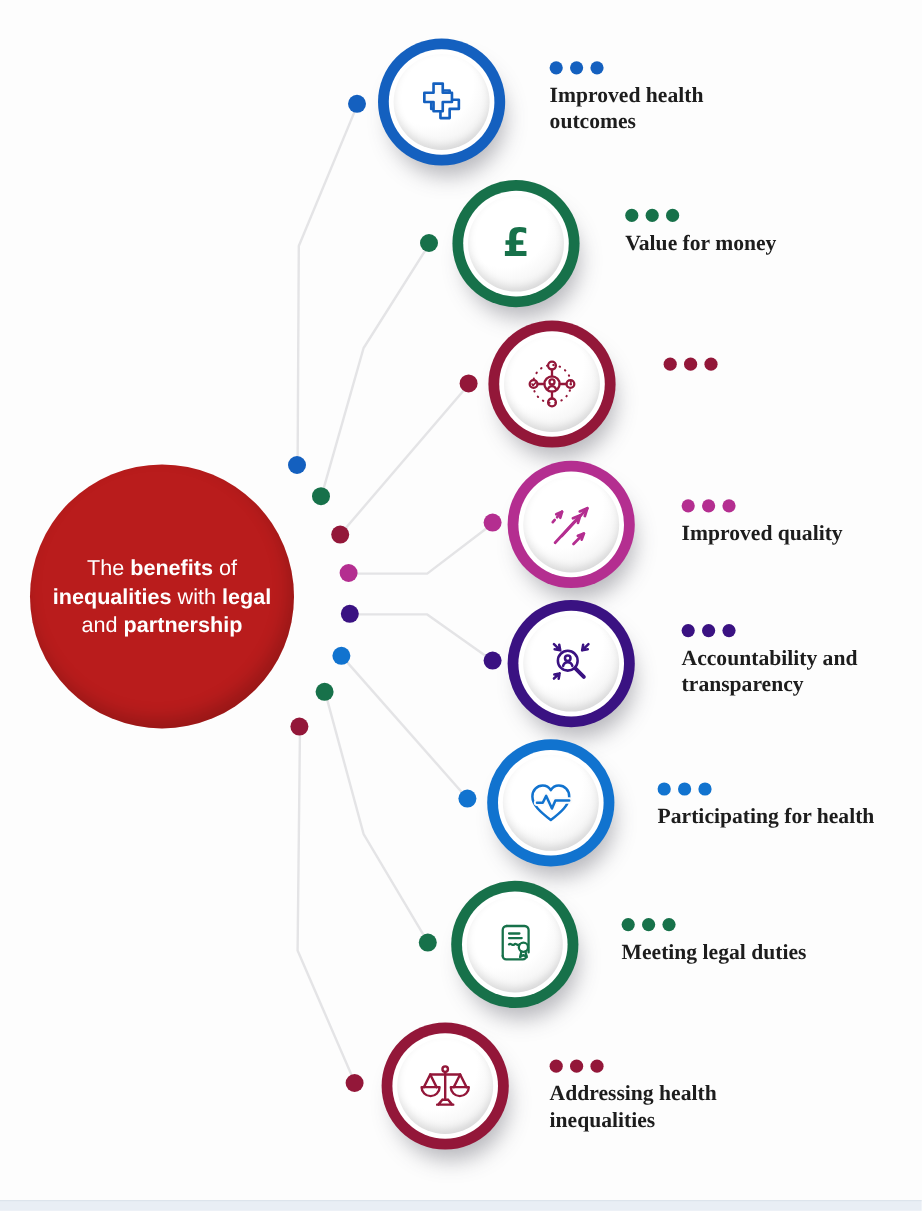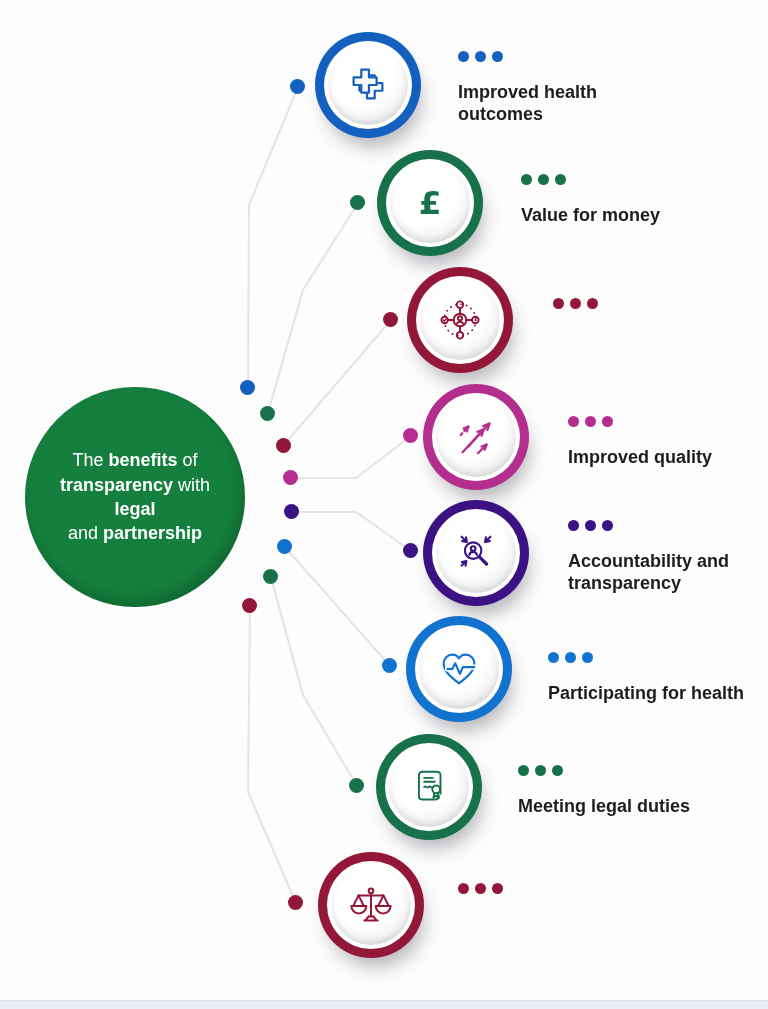--- a/index.html
+++ b/index.html
@@ -19,21 +19,21 @@
   .center-circle b{font-weight:bold;}
   .dot-lg{position:absolute;width:15px;height:15px;border-radius:50%;background:currentColor;z-index:4;}
   .badge{position:absolute;width:106px;height:106px;border-radius:50%;z-index:3;
     box-shadow:5px 14px 18px -5px rgba(70,70,85,.38);}
   .badge-white{position:absolute;inset:9px;background:#ffffff;border-radius:50%;}
   .badge-pillow{position:absolute;inset:13px;border-radius:50%;
     background:radial-gradient(circle at 38% 30%, #ffffff 48%, #f5f5f5 70%, #e4e4e6 92%, #d8d8da 100%);
     box-shadow:inset 0 -4px 7px rgba(0,0,0,.10);
     display:flex;align-items:center;justify-content:center;}
   .badge-pillow svg{display:block;}
-  .label-block{position:absolute;z-index:4;display:flex;flex-direction:column;gap:20px;}
+  .label-block{position:absolute;z-index:4;display:flex;flex-direction:column;gap:7px;font-family:Liberation Serif, serif;}
   .mini-dots{display:flex;gap:6px;}
   .mini-dots span{width:11px;height:11px;border-radius:50%;background:currentColor;display:block;}
   .label-text{font-weight:bold;font-size:18px;line-height:1.22;color:#1d1d1d;}
   .nowrap{white-space:nowrap;}
   .footer-strip{position:absolute;left:0;bottom:0;width:768px;height:8px;z-index:5;border-top:1px solid #dde4ec;}
 </style>
 </head>
 <body>
 
 <svg class="lines-layer" width="768" height="1009">
@@ -42,24 +42,24 @@
     <polyline points="358,203 303,290 268,413"></polyline>
     <polyline points="391,320 283,446"></polyline>
     <polyline points="411,436 356,478 291,478"></polyline>
     <polyline points="411,551 356,512 292,512"></polyline>
     <polyline points="390,666 285,547"></polyline>
     <polyline points="357,786 303,695 271,577"></polyline>
     <polyline points="296,903 248,792 250,606"></polyline>
   </g>
 </svg>
 
-<div class="center-circle" style="background-color: #15803d;">
+<div class="center-circle" style="background-color: #b91c1c;">
   <div class="txt">
     <span>The </span><b>benefits</b><span> of</span><br>
-    <b>transparency</b><span> with </span><b>legal</b><br>
+    <b>inequalities</b><span> with </span><b>legal</b><br>
     <span>and </span><b>partnership</b>
   </div>
 </div>
 
 <div class="dot-lg" style="left: 240px; top: 380px; color: rgb(20, 96, 191);"></div>
 <div class="dot-lg" style="left: 260px; top: 406px; color: rgb(23, 113, 74);"></div>
 <div class="dot-lg" style="left: 276px; top: 438px; color: rgb(147, 23, 57);"></div>
 <div class="dot-lg" style="left: 283px; top: 470px; color: rgb(180, 46, 144);"></div>
 <div class="dot-lg" style="left: 284px; top: 504px; color: rgb(58, 18, 130);"></div>
 <div class="dot-lg" style="left: 277px; top: 539px; color: rgb(17, 115, 207);"></div>
@@ -247,15 +247,16 @@
     </div>
   <div class="label-text nowrap">Meeting legal duties</div>
 </div>
 
 <div class="label-block" style="left: 458px; top: 883px; color: rgb(147, 23, 57);">
   <div class="mini-dots">
       <span></span>
       <span></span>
       <span></span>
     </div>
+  <div class="label-text" style="max-width:178px;">Addressing health inequalities</div>
 </div>
 
 <div class="footer-strip" style="background-color: rgb(233, 238, 245);"></div>
 
 </body></html>

